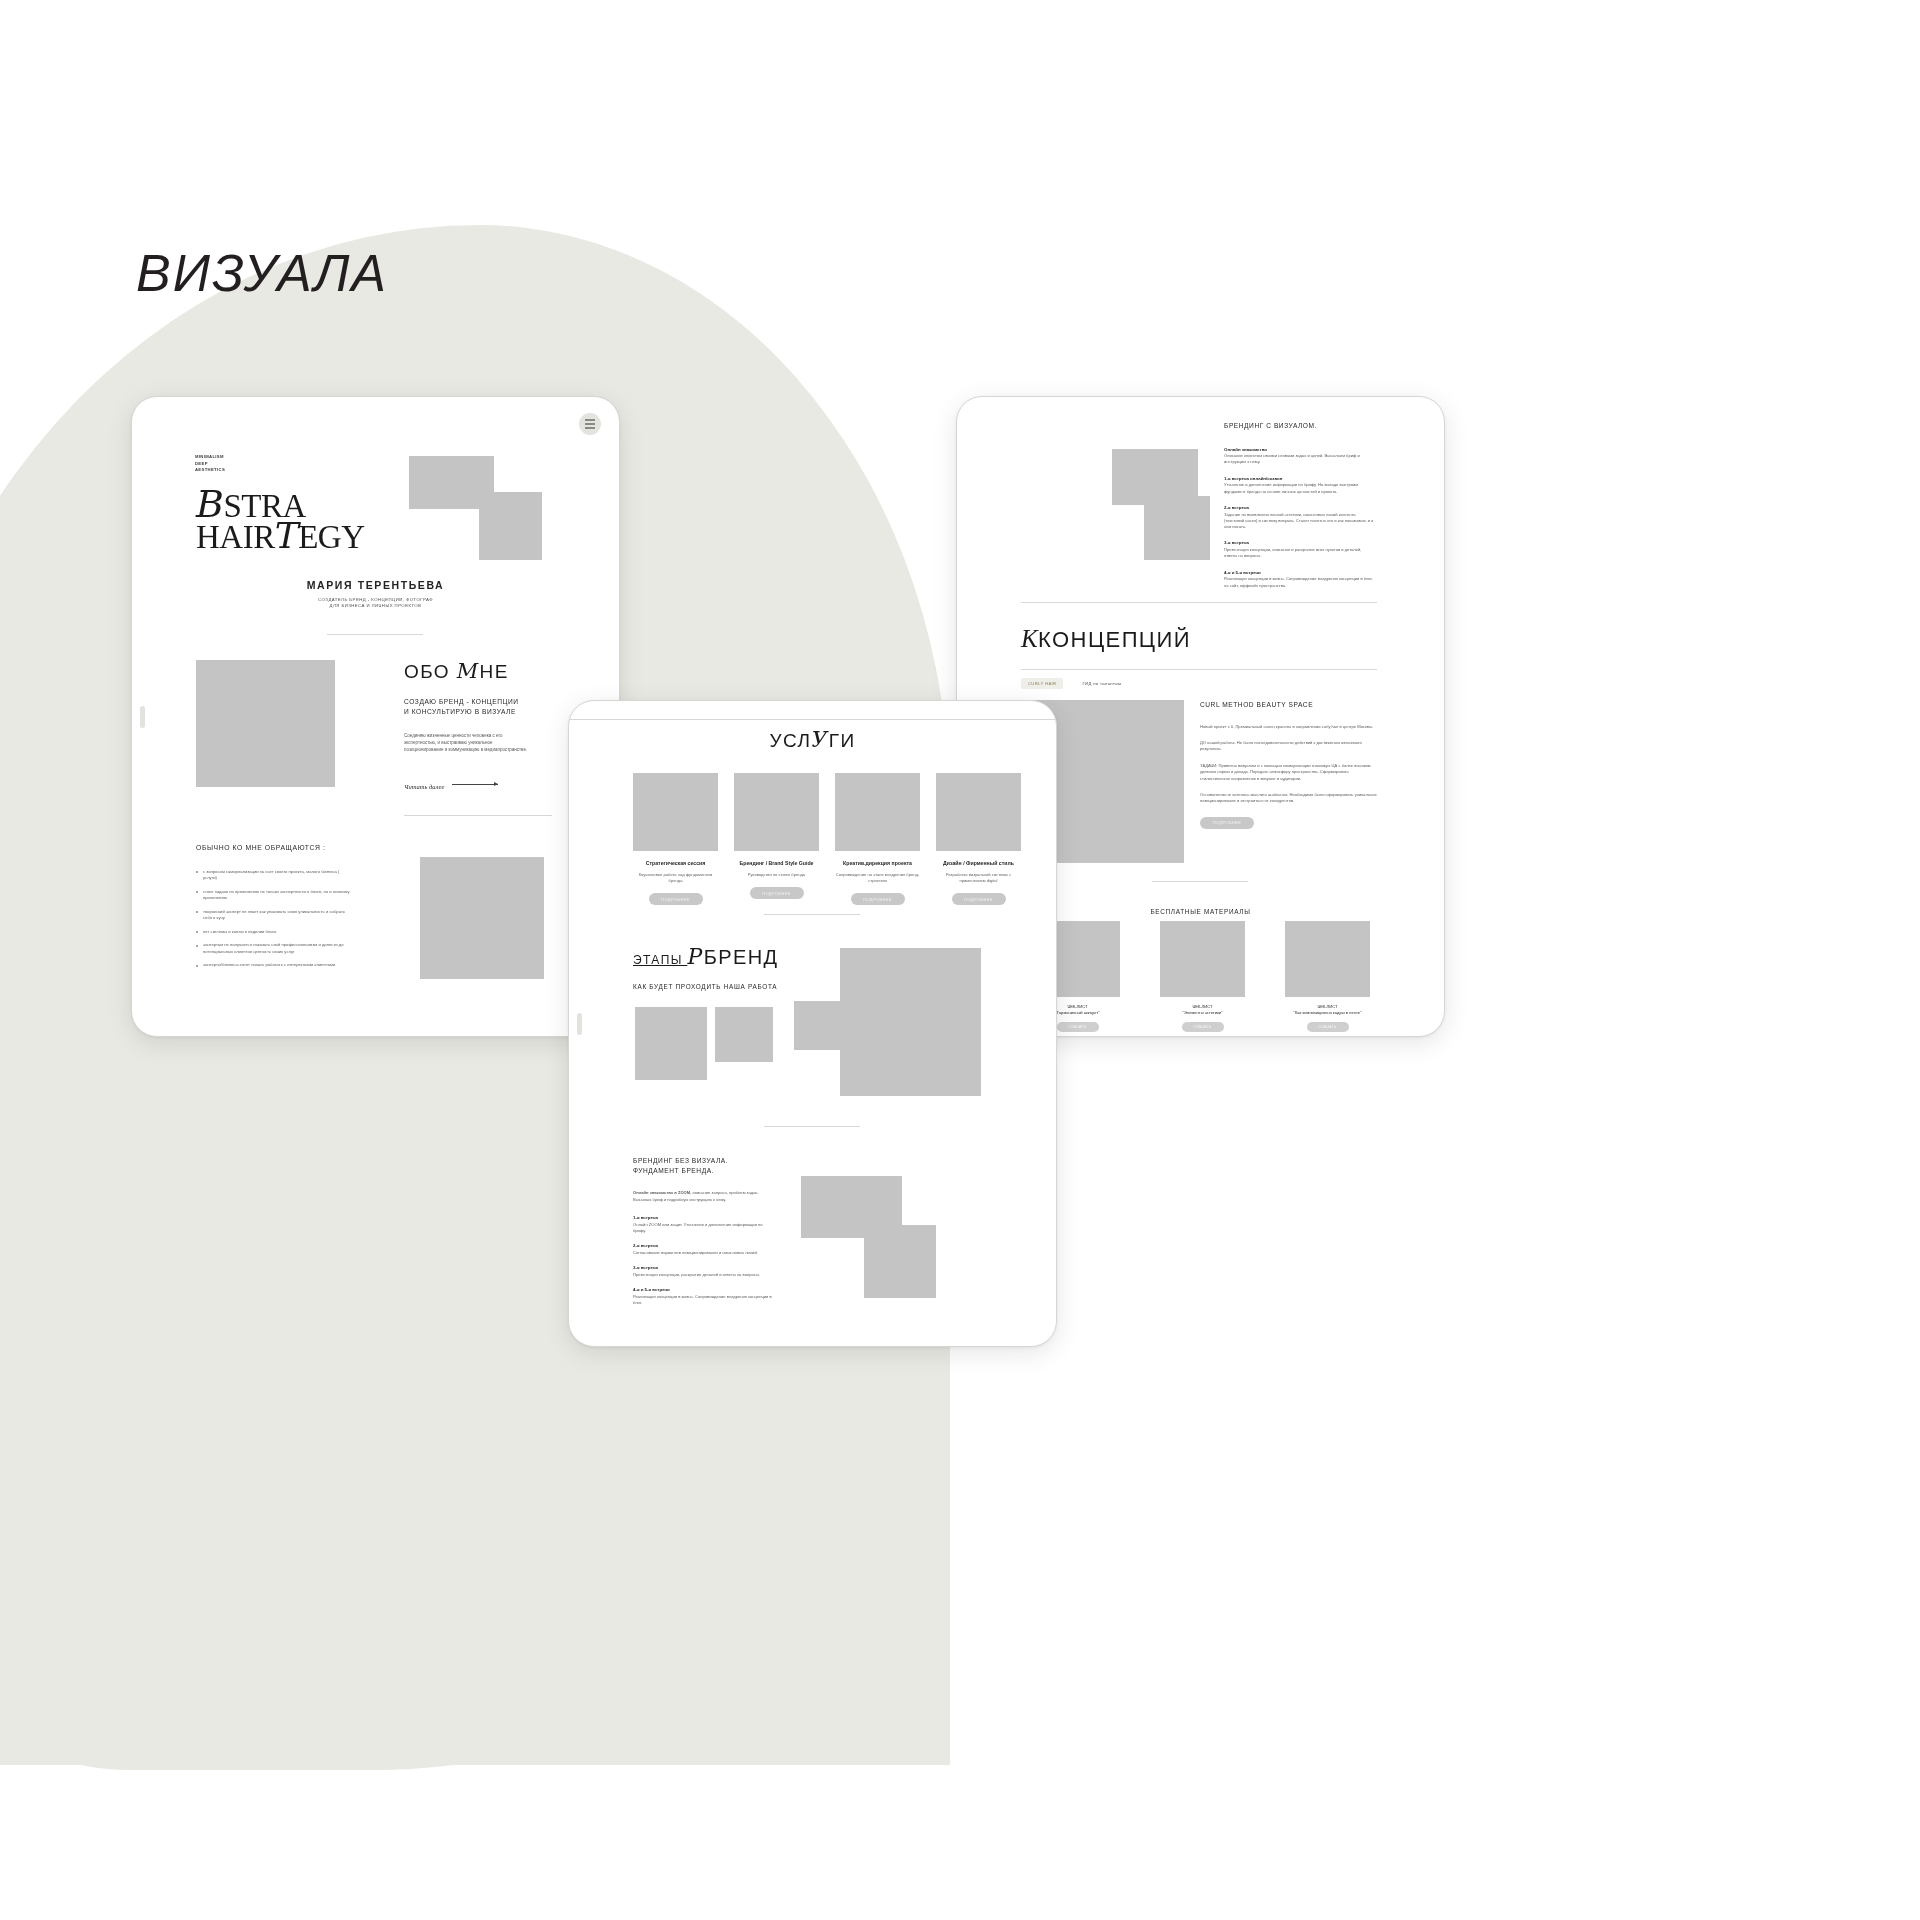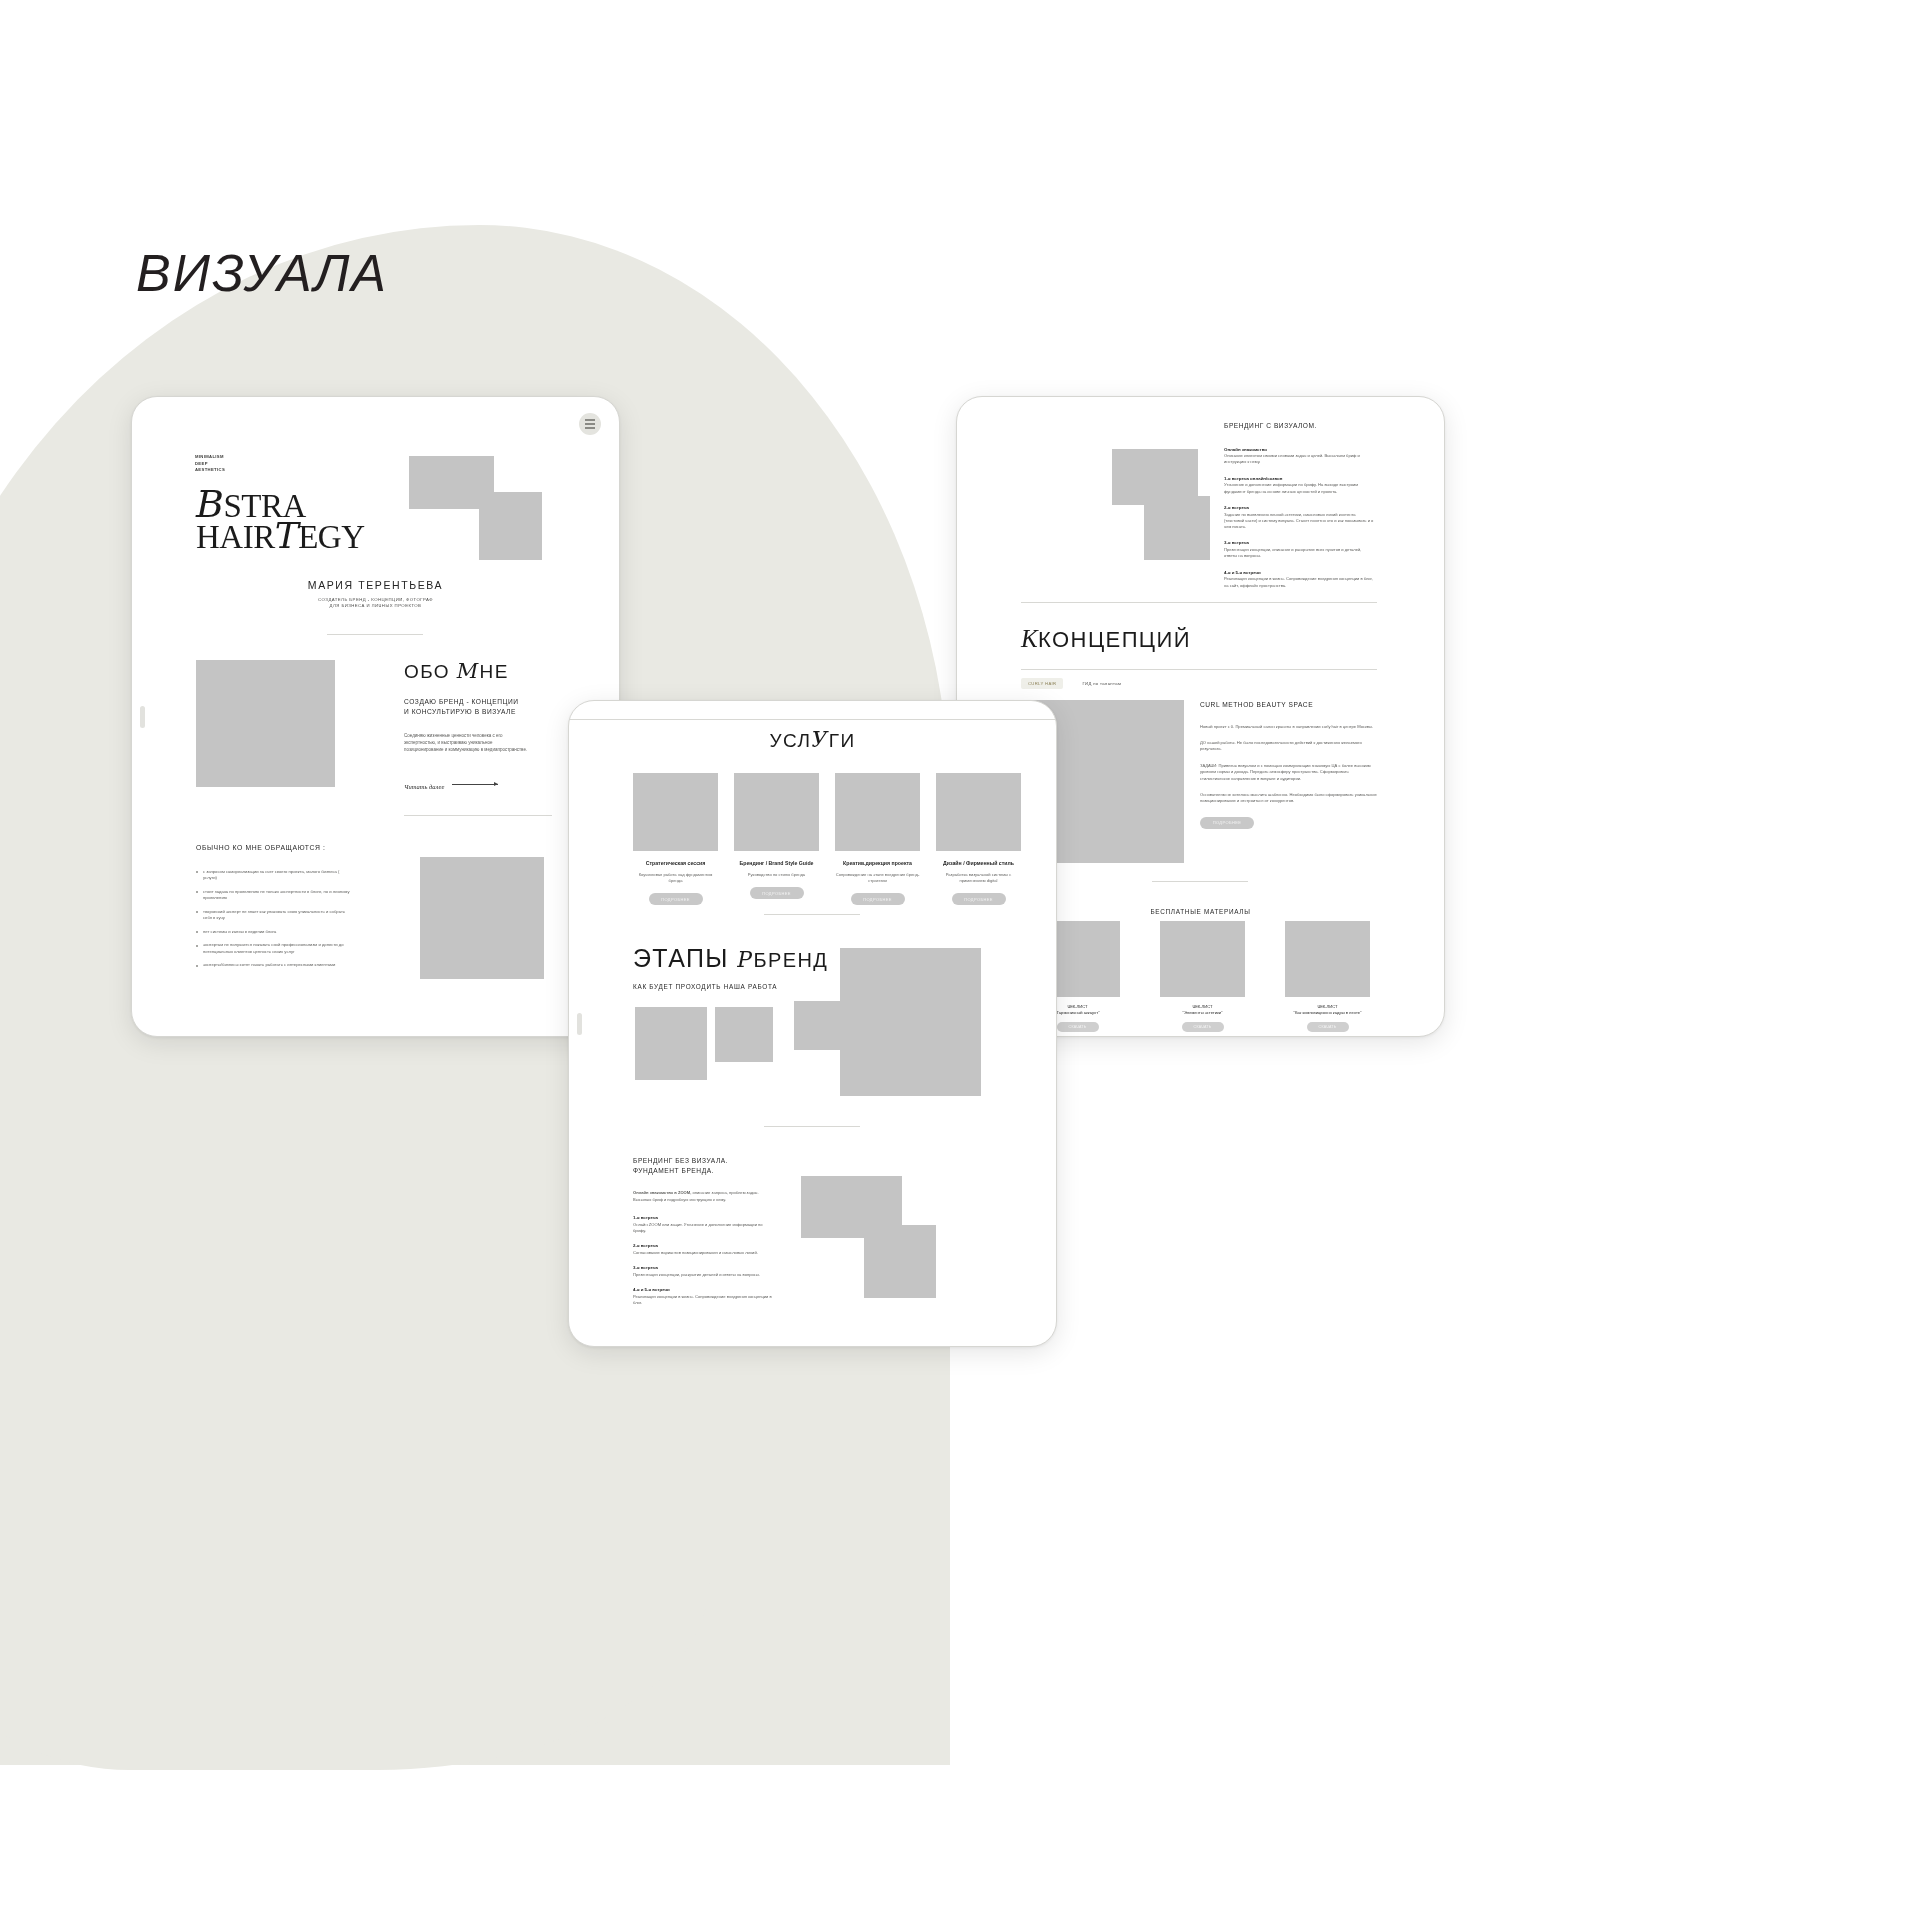--- a/index.html
+++ b/index.html
@@ -78,21 +78,21 @@
   .logo-brand{
     font-family:"Liberation Serif", serif;
     font-size:33px;line-height:30px;letter-spacing:-0.5px;
     color:#1b1b1b;font-weight:400;white-space:nowrap;
   }
   .script{
     font-family:"DejaVu Serif", serif;
     font-style:italic;font-weight:400;
   }
   .name-line{
-    font-size:10.5px;letter-spacing:1.6px;color:#242424;font-weight:400;
+    font-size:10.5px;letter-spacing:1.6px;color:#242424;font-weight:700;
   }
   .tagline{
     font-size:4.3px;line-height:6.4px;letter-spacing:.45px;color:#4c4c4a;
     text-transform:uppercase;
   }
   .rule{height:1px;background:#d8d8d4;}
   .h-sec{
     font-family:"Liberation Serif", serif;
     font-size:19px;letter-spacing:.5px;color:#1b1b1b;white-space:nowrap;
   }
@@ -262,21 +262,21 @@
         <div class="ph" style="width:85px;height:78px;"></div>
         <div class="card-title" style="margin-top:8px;">Дизайн / Фирменный стиль</div>
         <div class="card-desc">Разработка визуальной системы с применением digital</div>
         <div class="pill">ПОДРОБНЕЕ</div>
       </div>
     </div>
 
     <div class="rule" style="position:absolute;left:195px;top:213px;width:96px;"></div>
 
     <div style="position:absolute;left:64px;top:243px;">
-      <span class="h-sec-sans" style="font-size:25px;">ЭТАПЫ </span><span class="h-sec-sans script" style="font-size:22px;">Р</span><span class="h-sec-sans" style="font-size:20px;">БРЕНД</span>
+      <span class="h-sec-sans" style="font-size:12px;text-decoration:underline;">ЭТАПЫ </span><span class="h-sec-sans script" style="font-size:22px;">Р</span><span class="h-sec-sans" style="font-size:20px;">БРЕНД</span>
     </div>
     <div class="sec-head-sm" style="position:absolute;left:64px;top:282px;">КАК БУДЕТ ПРОХОДИТЬ НАША РАБОТА</div>
 
     <div class="ph" style="position:absolute;left:66px;top:306px;width:72px;height:73px;"></div>
     <div class="ph" style="position:absolute;left:146px;top:306px;width:58px;height:55px;"></div>
     <div class="ph" style="position:absolute;left:225px;top:300px;width:54px;height:49px;"></div>
     <div class="ph" style="position:absolute;left:271px;top:247px;width:141px;height:148px;"></div>
 
     <div class="rule" style="position:absolute;left:195px;top:425px;width:96px;"></div>
 

